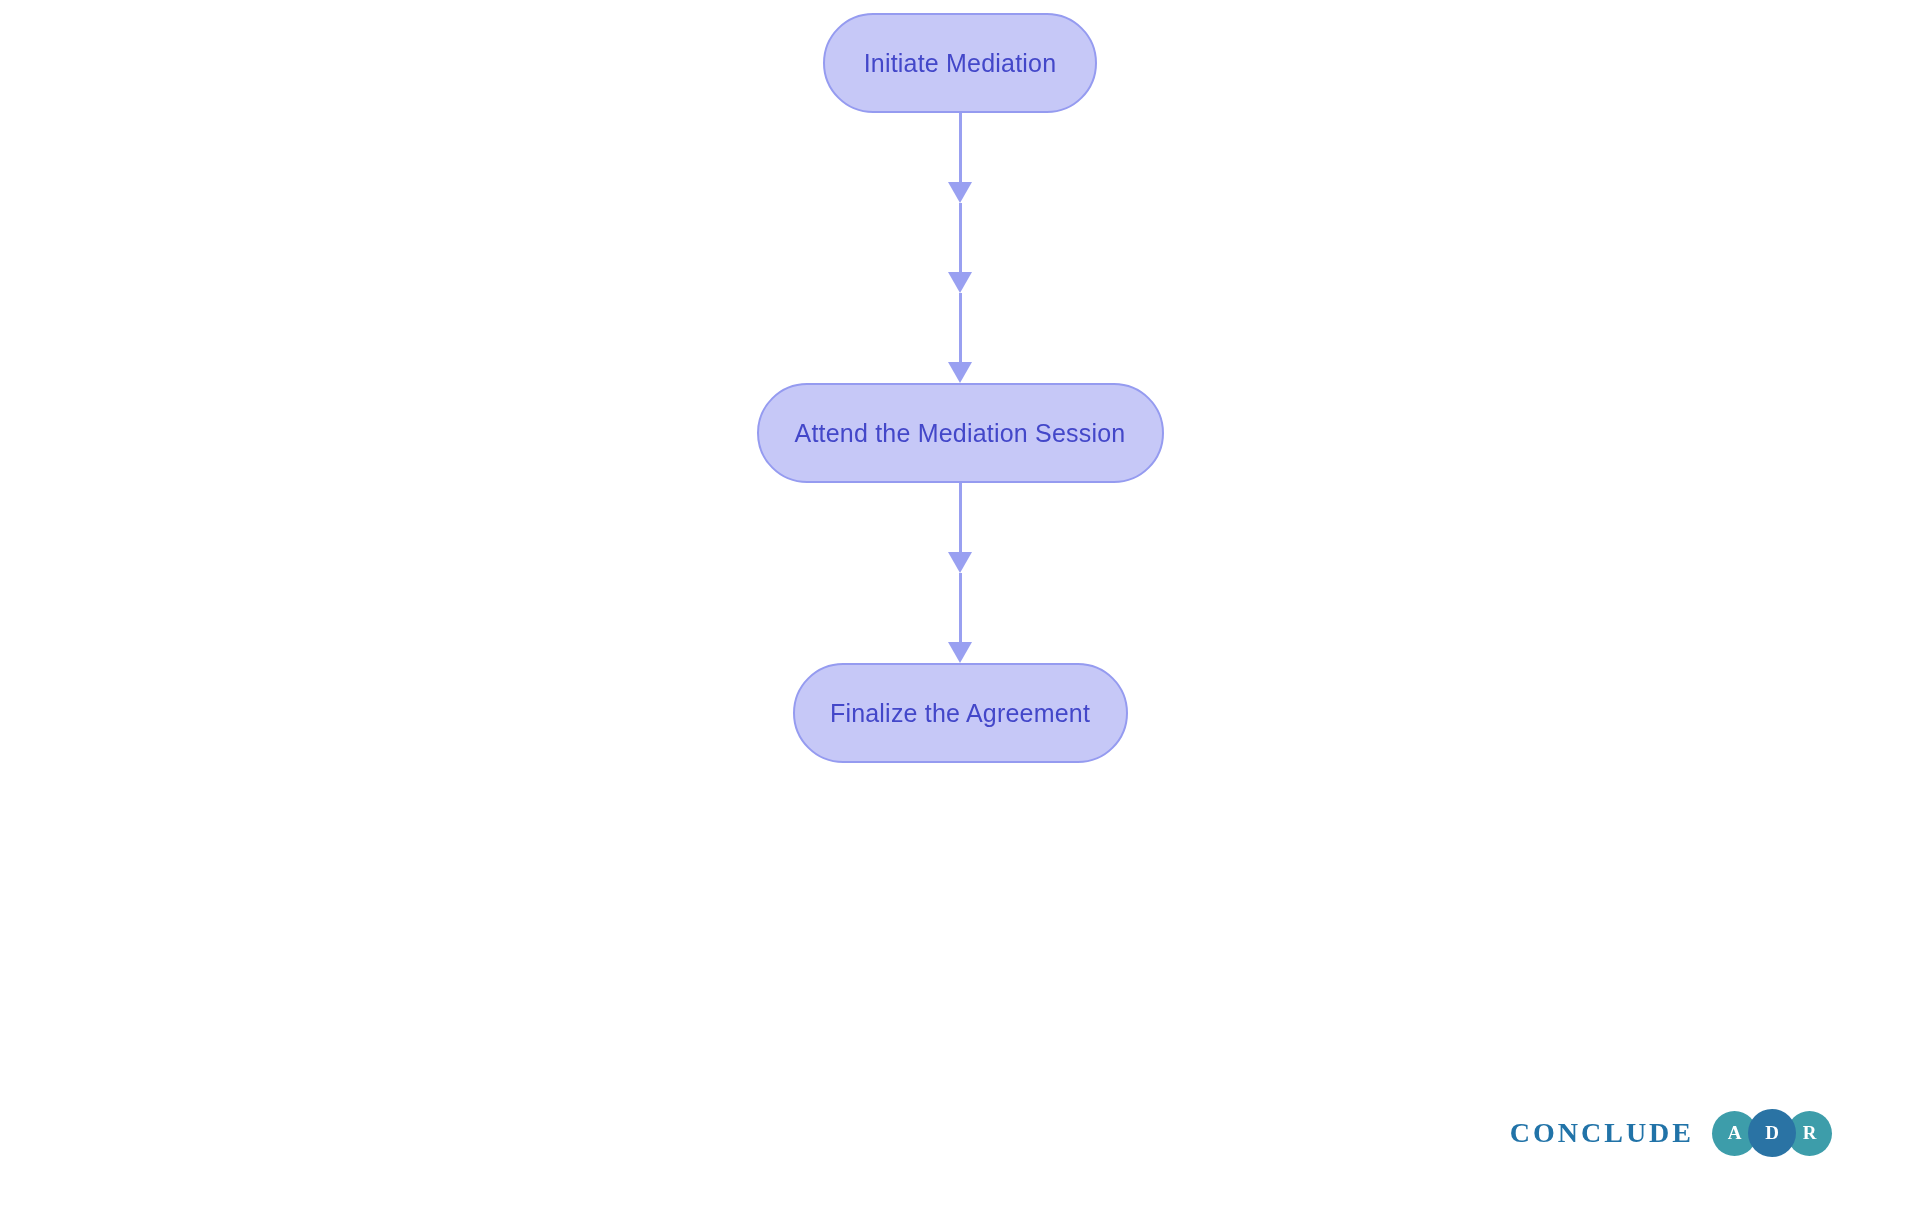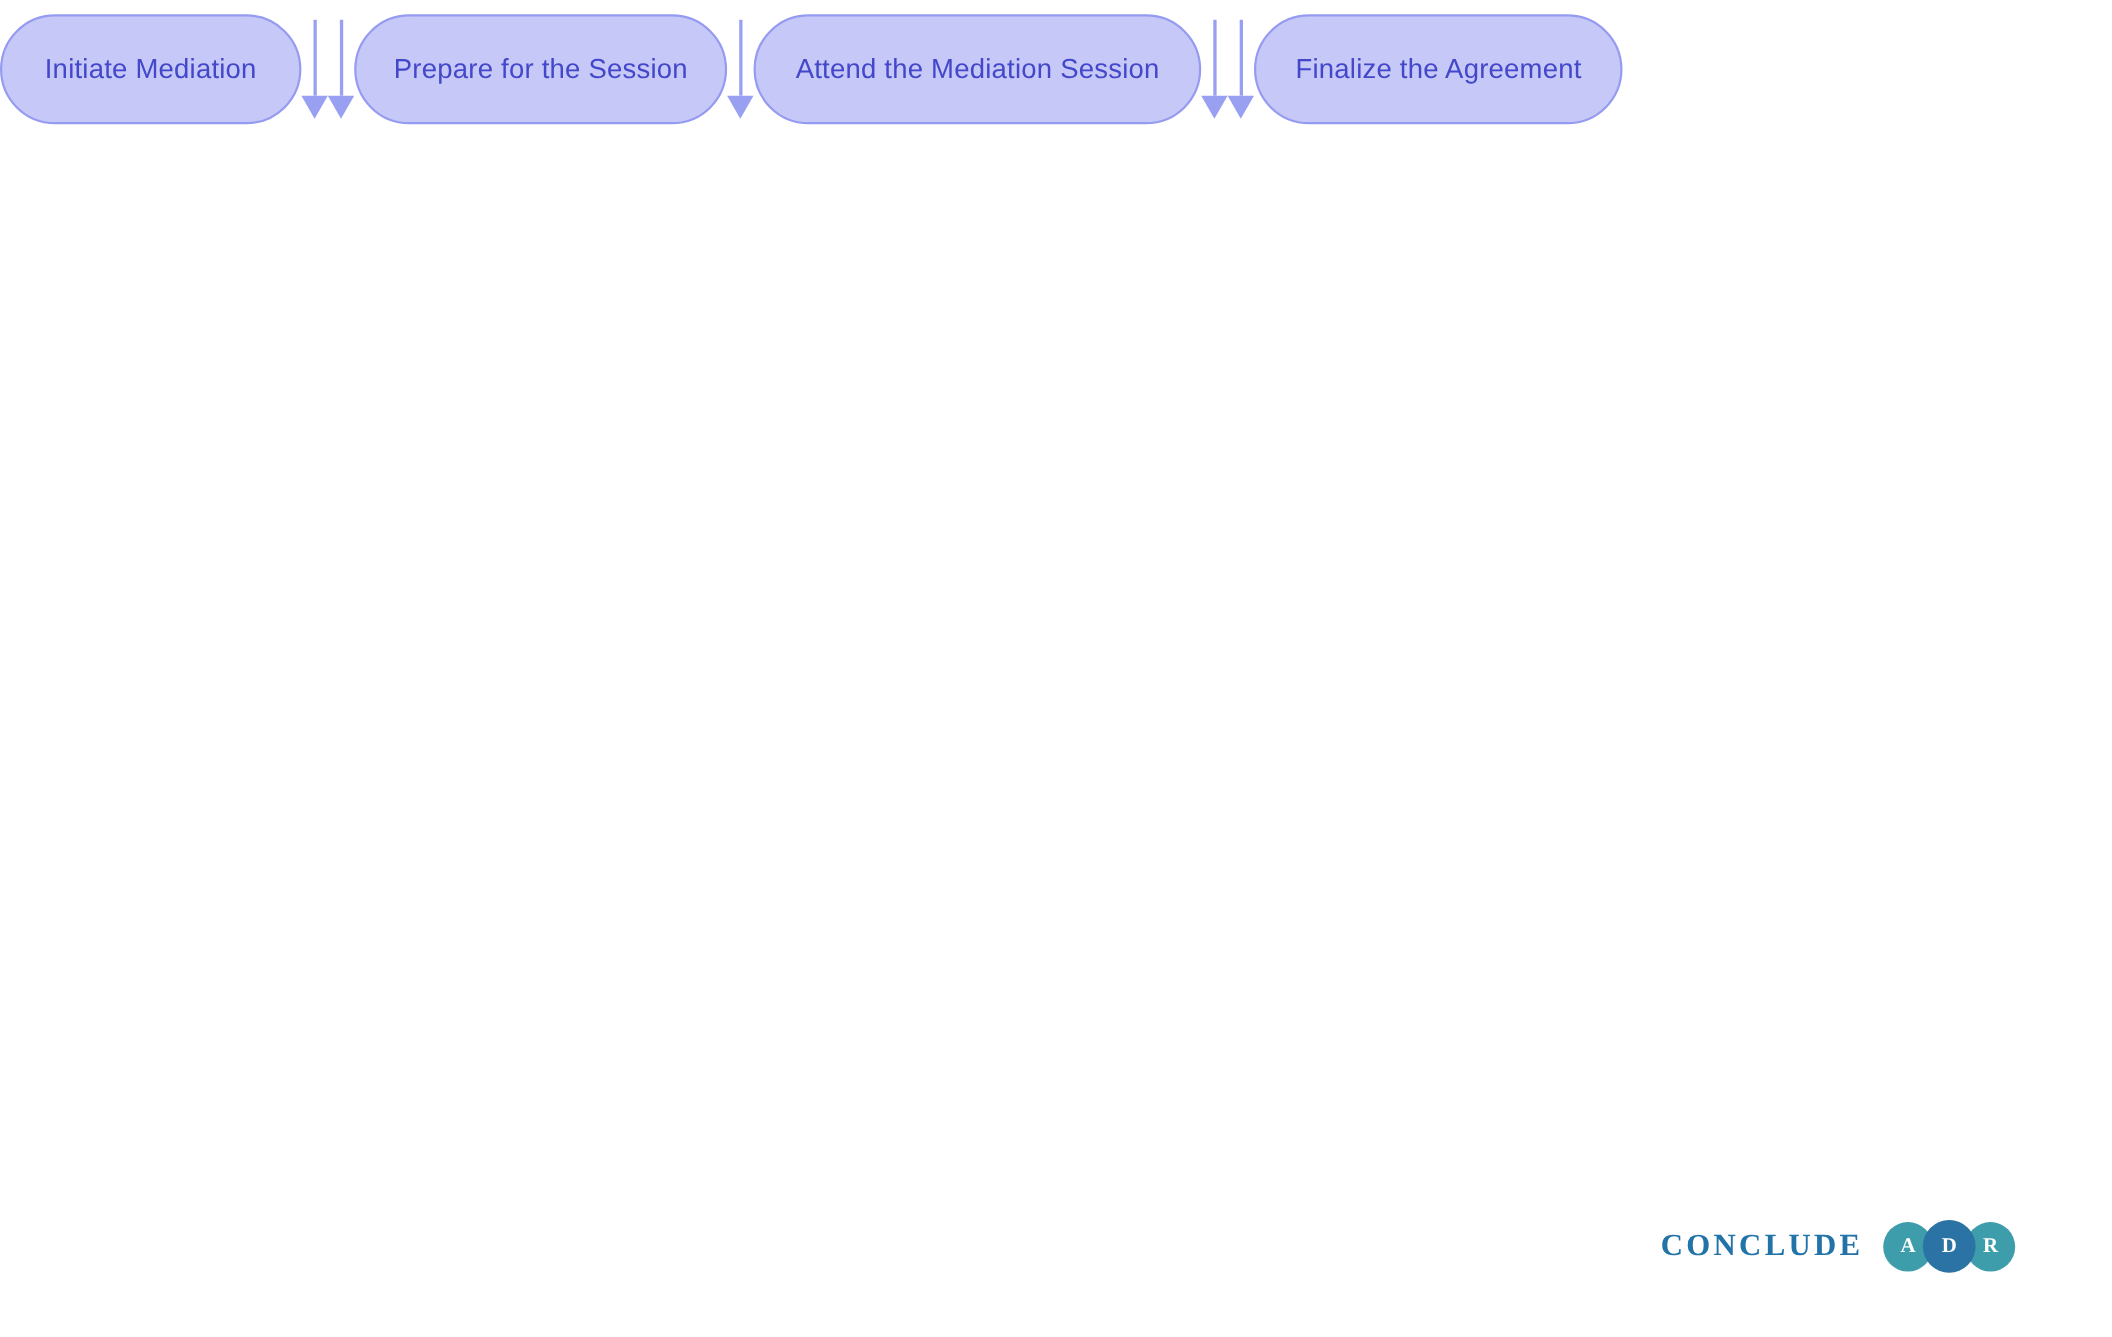--- a/index.html
+++ b/index.html
@@ -22,21 +22,21 @@
     overflow:hidden;
   }
 
   
   .flow{
     position:absolute;
     top:13px;
     left:0;
     width:100%;
     display:flex;
-    flex-direction:row;
+    flex-direction:column;
     align-items:center;
   }
   .node{
     height:100px;
     border:2px solid var(--node-border);
     background:var(--node-fill);
     border-radius:50px;
     display:flex;
     align-items:center;
     justify-content:center;
@@ -126,23 +126,20 @@
     <div class="shaft"></div>
     <div class="head"></div>
   </div>
 
 
   <div class="arrow">
     <div class="shaft"></div>
     <div class="head"></div>
   </div>
 
-  <div class="node n3">
-    <span>Prepare for the Session</span>
-  </div>
 
   <div class="arrow">
     <div class="shaft"></div>
     <div class="head"></div>
   </div>
 
   <div class="node n4">
     <span>Attend the Mediation Session</span>
   </div>
 

